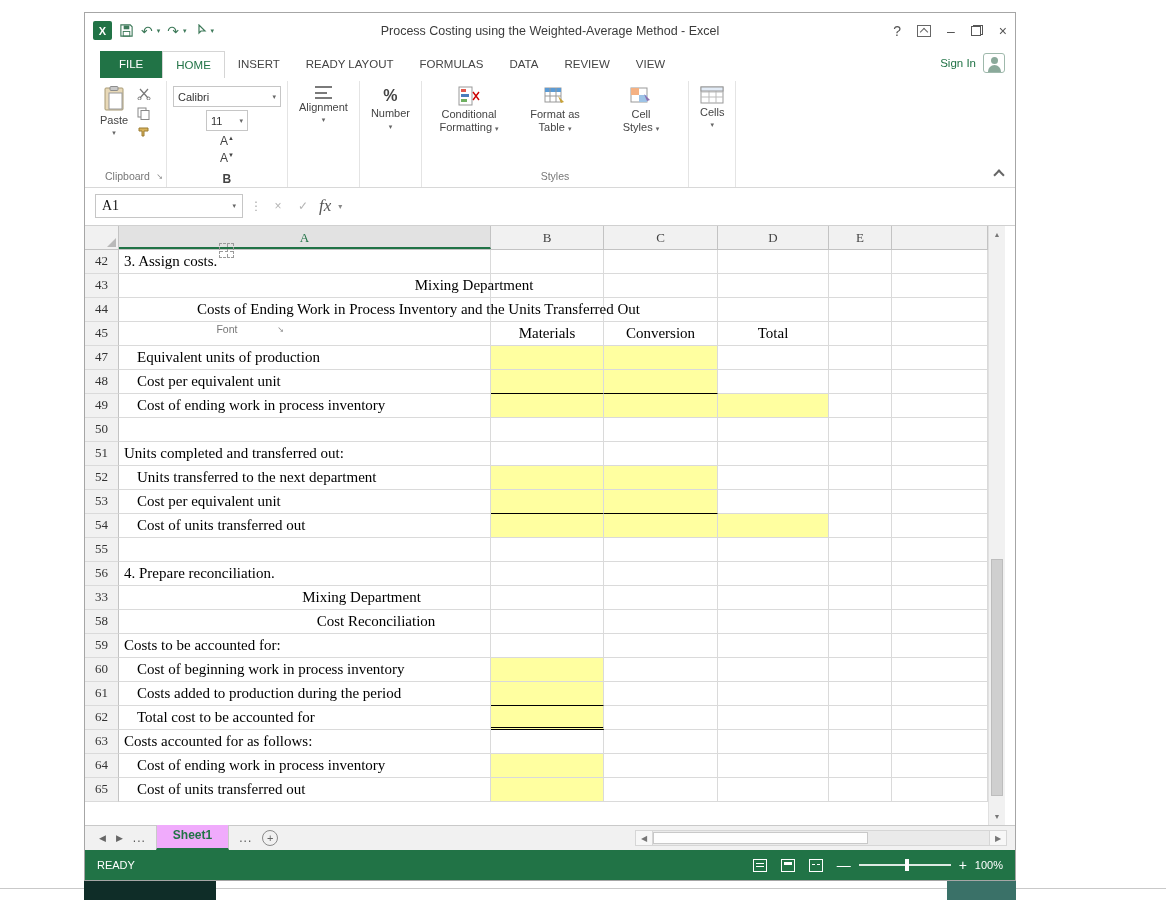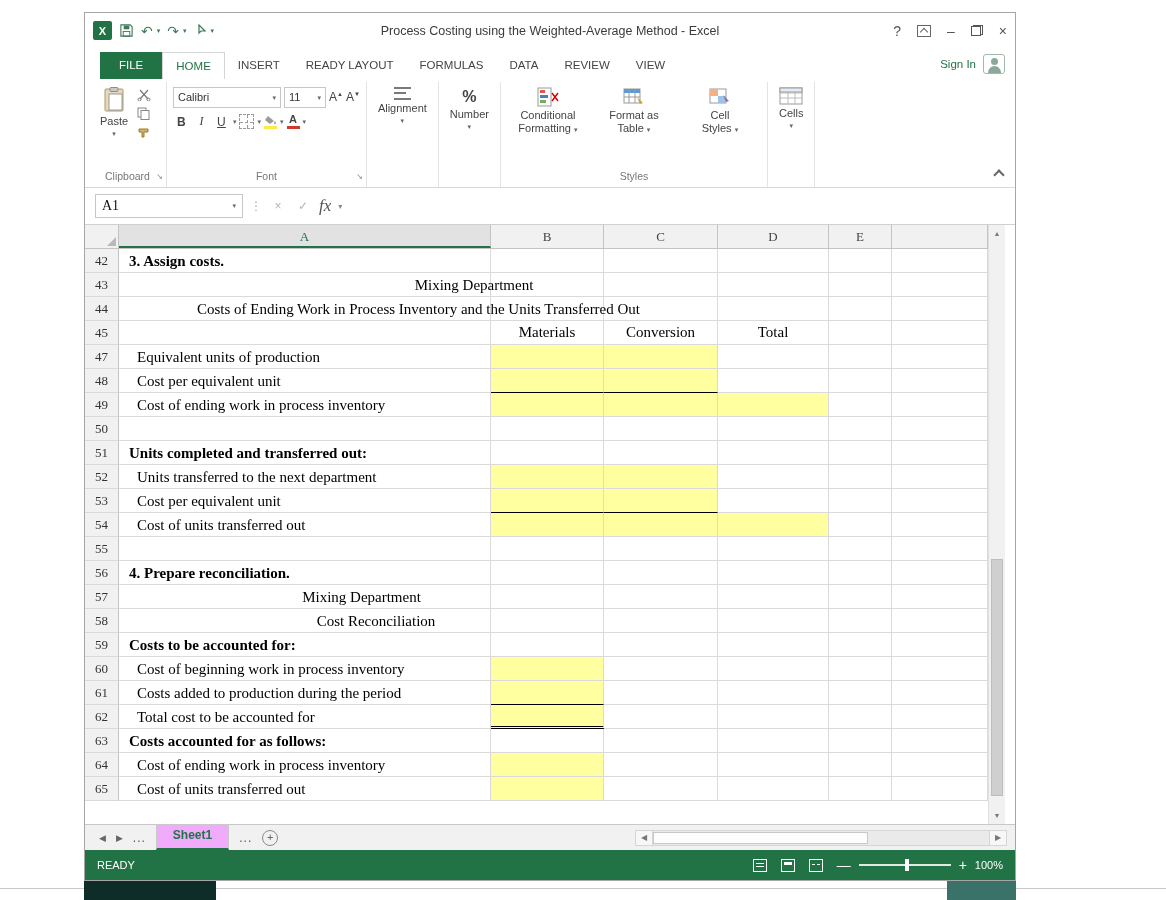--- a/index.html
+++ b/index.html
@@ -43,21 +43,21 @@
   .rgroup { display:flex; flex-direction:column; border-right:1px solid #e4e4e4; padding:2px 6px 0; }
   .g-body { flex:1; display:flex; align-items:flex-start; gap:4px; }
   .g-label { height:17px; font-size:10.5px; color:#777; text-align:center; position:relative; padding:0 10px; }
   .launcher { position:absolute; right:-3px; top:2px; font-size:8px; color:#888; }
   .bigbtn { display:flex; flex-direction:column; align-items:center; font-size:11px; color:#444;
     padding:3px 5px 0; gap:2px; line-height:1.2; }
   .caret { font-size:7px; color:#666; line-height:1; }
   .mini-col { display:flex; flex-direction:column; gap:5px; padding-top:4px; }
   .mini-ico { width:18px; height:14px; display:flex; align-items:center; }
   .font-rows { display:flex; flex-direction:column; gap:5px; padding-top:3px; }
-  .font-row { display:flex; align-items:center; gap:3px; }
+  .font-row { display:flex; align-items:center; gap:3px;flex-direction:column; }
   .combo { border:1px solid #c6c6c6; background:#fff; height:21px; display:flex; align-items:center;
     padding:0 4px; font-size:11px; color:#333; gap:4px; }
   .combo .caret { margin-left:auto; }
   .fmt-btn { min-width:17px; height:18px; display:flex; align-items:center; justify-content:center;
     font-size:12px; color:#444; padding:0 2px; }
   .fmt-b { font-weight:bold; }
   .fmt-i { font-style:italic; font-family:"Liberation Serif", serif; }
   .fmt-u { text-decoration:underline; }
   .afont { font-size:12px; color:#444; display:flex; align-items:flex-start; }
   .afont .tiny { font-size:6px; margin-top:1px; }
@@ -107,21 +107,21 @@
     display:flex; align-items:center; justify-content:center; }
   .cells { position:relative; display:flex; flex:1; }
   .cell { border-right:1px solid #dadada; border-bottom:1px solid #dadada; height:100%; }
   .cell.hl { background:var(--hl, #ffffa0); }
   .cell.b-single { border-bottom:1px solid #000; }
   .cell.b-double { border-bottom:3px double #000; }
   .cell.hdr { display:flex; align-items:center; justify-content:center;
     font-family:"Liberation Serif", serif; font-size:15px; color:#000; }
   .rowtext { position:absolute; top:0; left:0; height:100%; display:flex; align-items:center;
     font-family:"Liberation Serif", serif; font-size:15px; color:#000; white-space:nowrap; pointer-events:none; }
-  .t-left { padding-left:10px;font-weight:bold; }
+  .t-left { padding-left:5px; }
   .t-indent { padding-left:18px; }
   .t-center { justify-content:center; }
   .vscroll { width:17px; background:#f1f1f1; border-left:1px solid #e0e0e0; display:flex; flex-direction:column; }
   .sbtn { height:17px; display:flex; align-items:center; justify-content:center; font-size:7px; color:#777; }
   .track { flex:1; position:relative; }
   .thumb { position:absolute; top:56%; height:42%; left:2px; right:2px; background:#cfcfcf; border:1px solid #bdbdbd; }
   .right-gutter { flex:1; background:#fff; }
 
   
   .tab-bar { height:26px; background:#f1f1f1; border-top:1px solid #c9c9c9; display:flex; align-items:center;
@@ -558,21 +558,21 @@
                 <div class="cell wA"></div>
                 <div class="cell wB"></div>
                 <div class="cell wC"></div>
                 <div class="cell wD"></div>
                 <div class="cell wE"></div>
                 <div class="cell wF"></div>
                 <div class="rowtext t-left" style="width: 869px;">4. Prepare reconciliation.</div>
               </div>
             </div>
             <div class="sheet-row">
-              <div class="rn">57</div>
+              <div class="rn">33</div>
               <div class="cells">
                 <div class="cell wA"></div>
                 <div class="cell wB"></div>
                 <div class="cell wC"></div>
                 <div class="cell wD"></div>
                 <div class="cell wE"></div>
                 <div class="cell wF"></div>
                 <div class="rowtext t-center" style="width: 485px;">Mixing Department</div>
               </div>
             </div>

